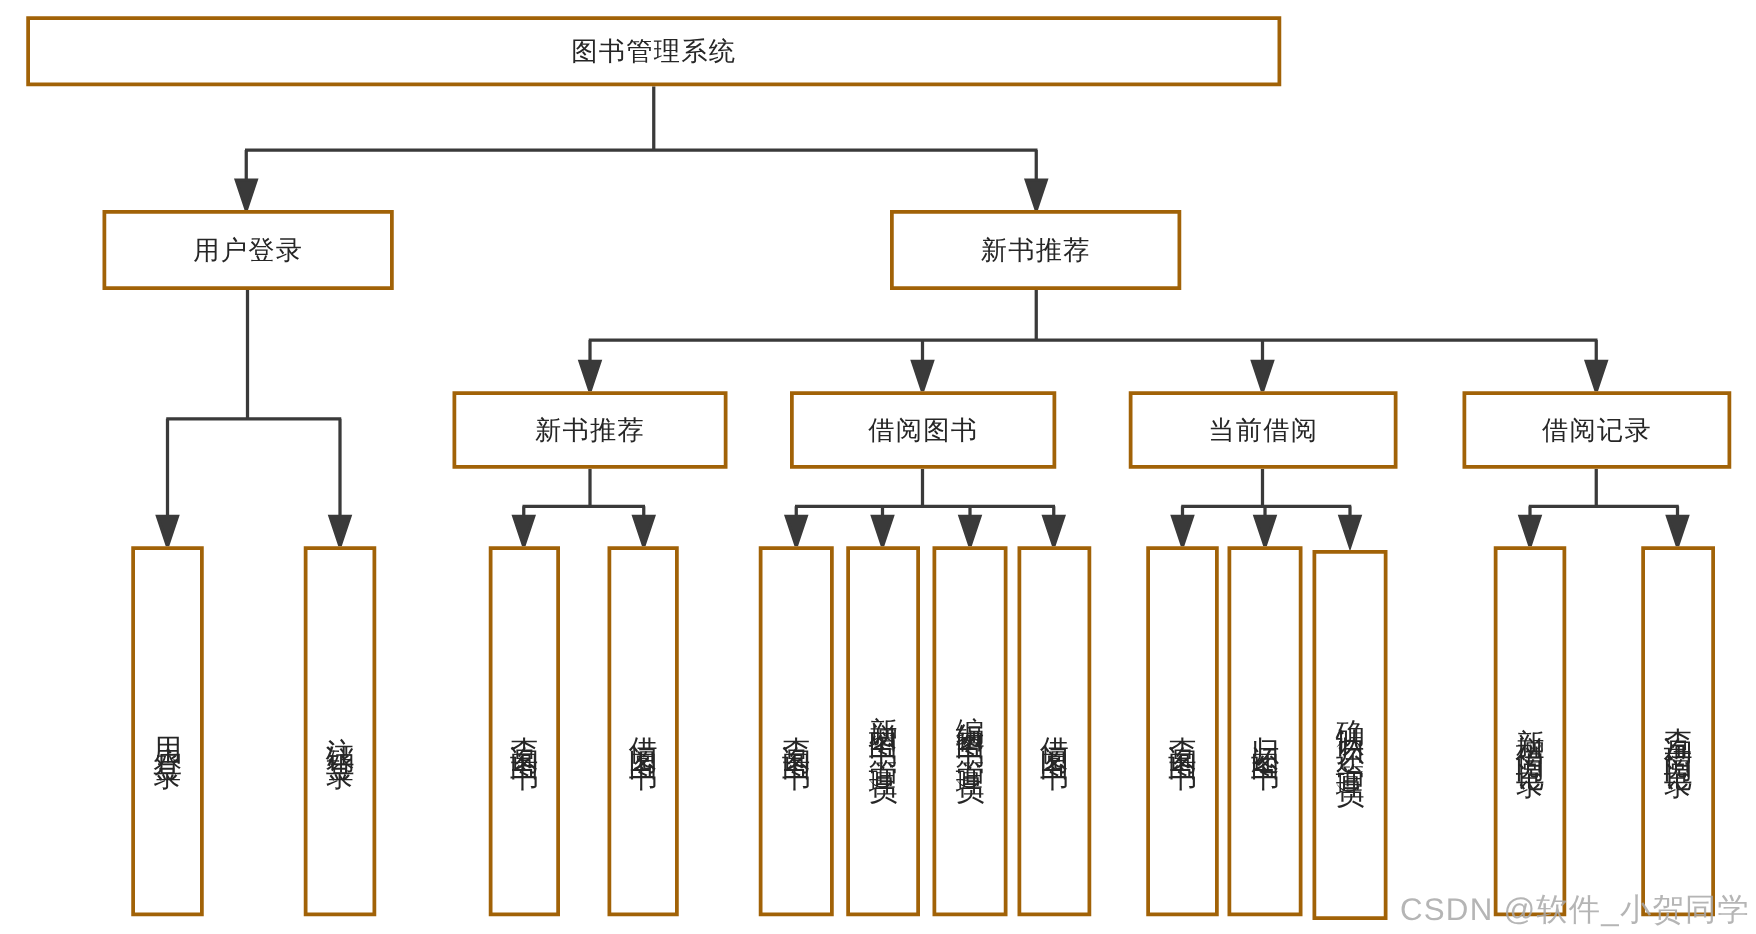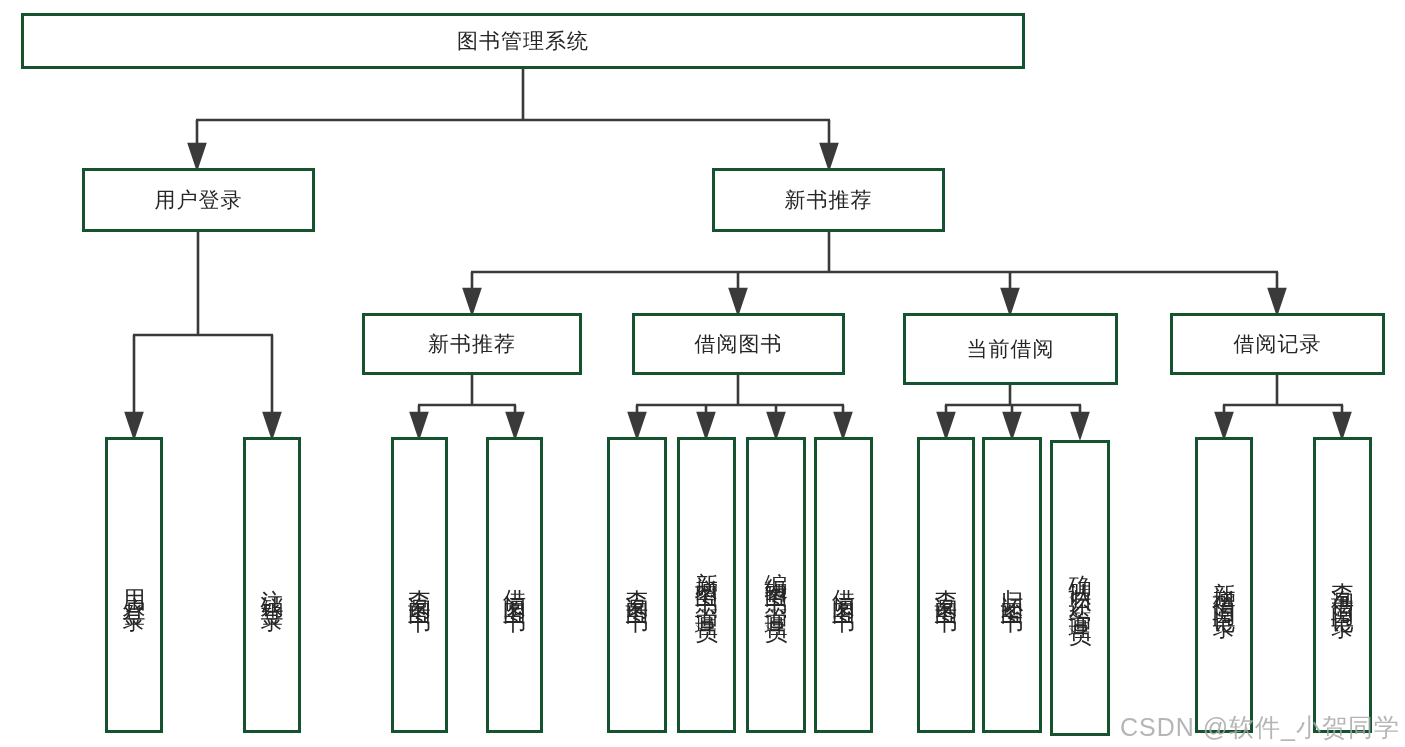--- a/index.html
+++ b/index.html
@@ -18,21 +18,21 @@
   #wires {
     position: absolute;
     left: 0; top: 0;
     width: 1405px;
     height: 747px;
   }
   .node {
     position: absolute;
     box-sizing: border-box;
     background: #ffffff;
-    border: 3px solid #14532d;
+    border: 3px solid #a16207;
     display: flex;
     align-items: center;
     justify-content: center;
     color: #262626;
     z-index: 2;
   }
   .node.h span {
     font-size: 21px;
     letter-spacing: 1px;
     white-space: nowrap;
@@ -124,21 +124,21 @@
   <div class="node h" style="left:712px;top:168px;width:233px;height:64px">
     <span>新书推荐</span>
   </div>
 
   <div class="node h" style="left:362px;top:313px;width:220px;height:62px">
     <span>新书推荐</span>
   </div>
   <div class="node h" style="left:632px;top:313px;width:213px;height:62px">
     <span>借阅图书</span>
   </div>
-  <div class="node h" style="left:903px;top:313px;width:215px;height:72px">
+  <div class="node h" style="left:903px;top:313px;width:215px;height:62px">
     <span>当前借阅</span>
   </div>
   <div class="node h" style="left:1170px;top:313px;width:215px;height:62px">
     <span>借阅记录</span>
   </div>
 
   <div class="node v" style="left:105px;top:437px;width:58px;height:296px">
     <span>用户登录</span>
   </div>
   <div class="node v" style="left:243px;top:437px;width:58px;height:296px">

